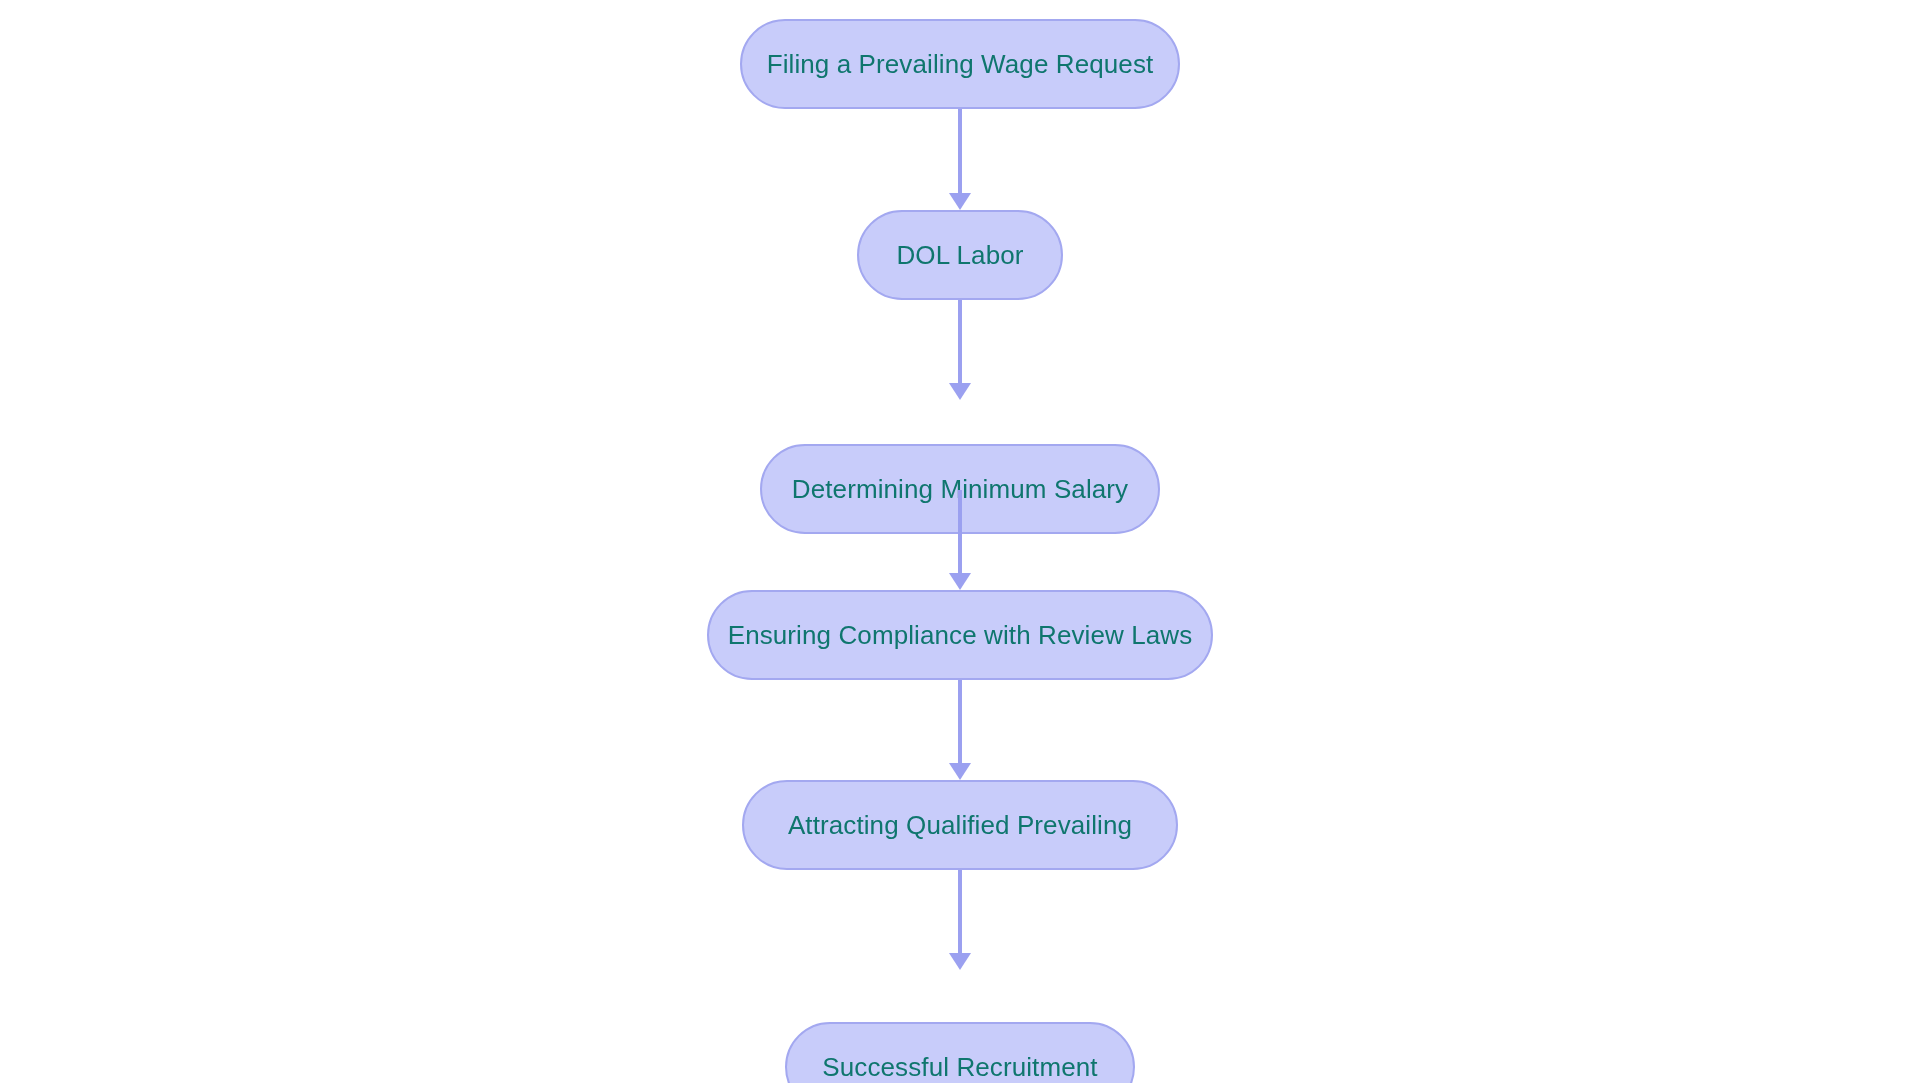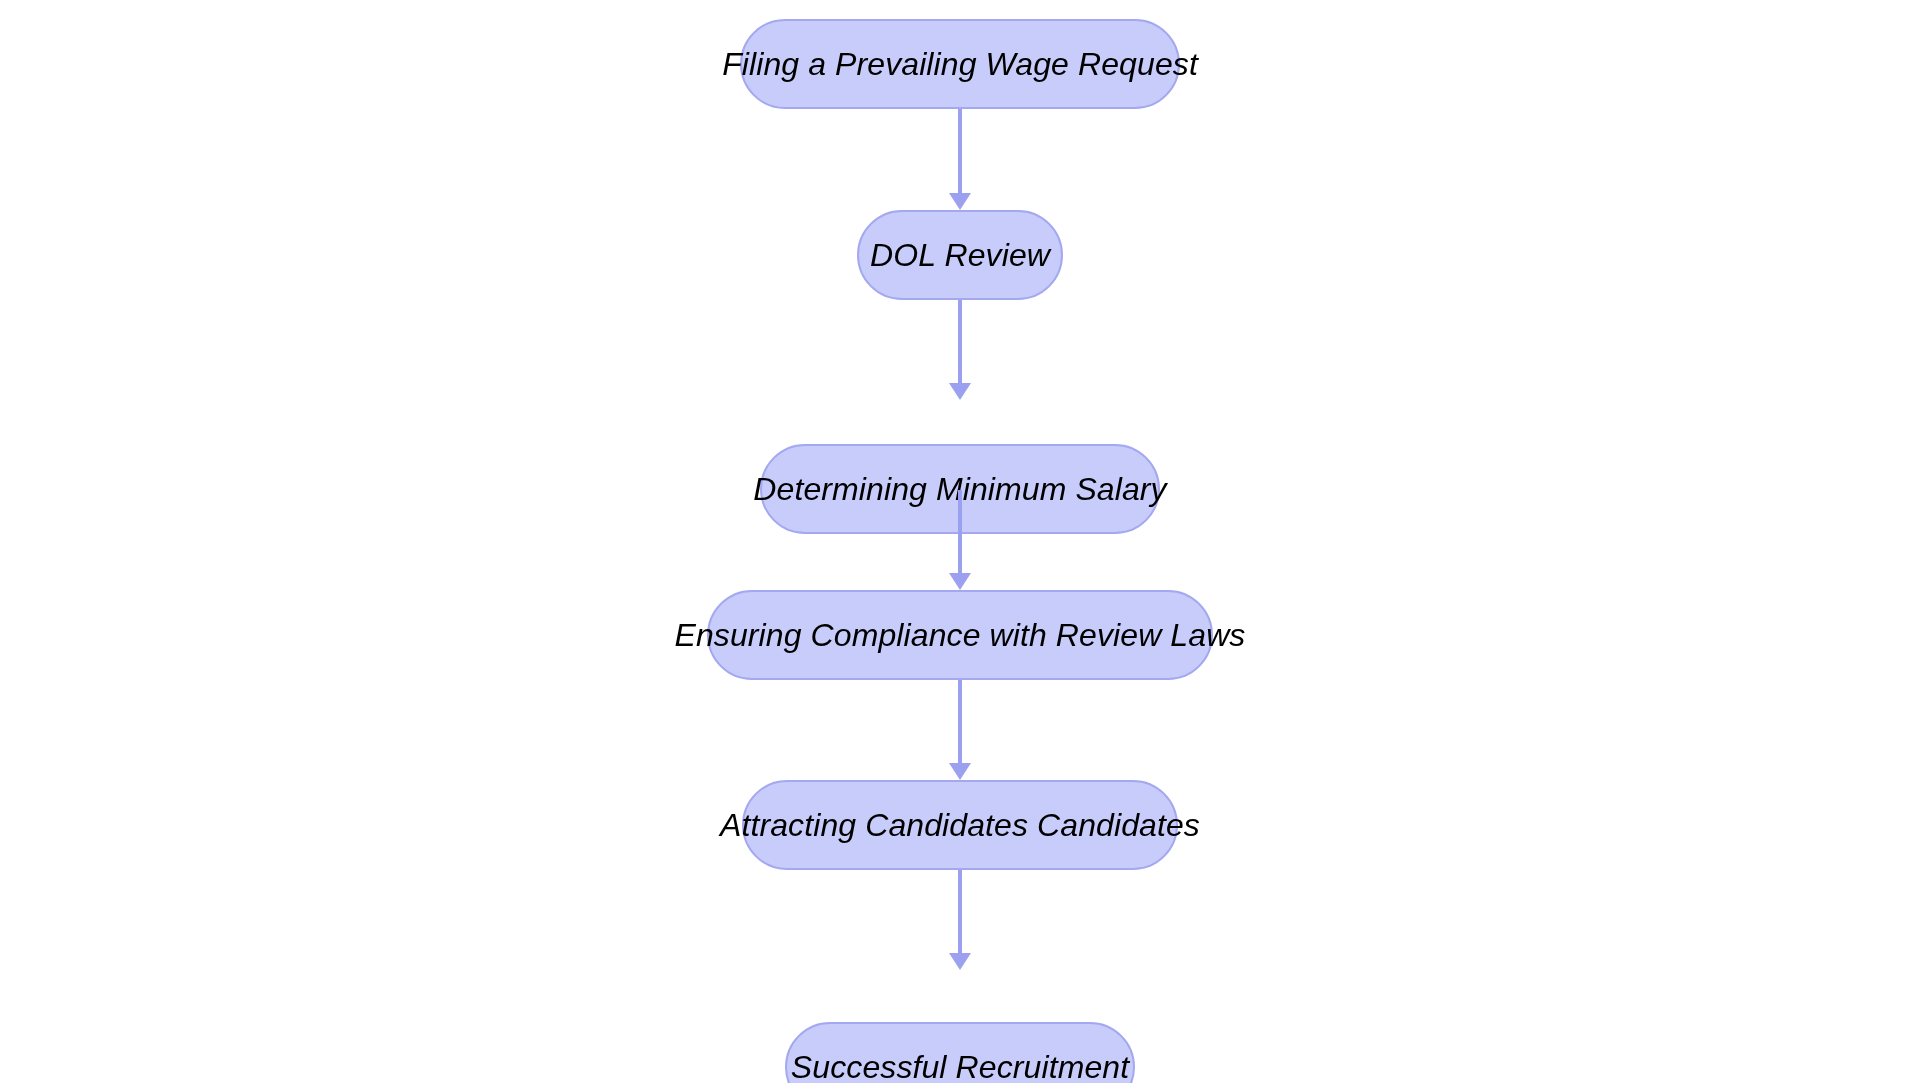--- a/index.html
+++ b/index.html
@@ -32,26 +32,25 @@
     align-items: center;
     justify-content: center;
     background: #c8ccfa;
     border: 2px solid #a3a8f0;
     border-radius: 999px;
     height: 90px;
     padding: 0 34px;
     white-space: nowrap;
   }
   .node-label {
-    color: #000000;
-    font-size: 32px;
+    color: #0f766e;
+    font-size: 26px;
     font-weight: 400;
     letter-spacing: 0.1px;
     line-height: 1;
-    font-style: italic;
   }
 
   
   .node-1 { top: 19px;  width: 440px; }
   .node-2 { top: 210px; width: 206px; }
   .node-3 { top: 400px; width: 400px; margin-top: 44px; }
   .node-4 { top: 590px; width: 506px; }
   .node-5 { top: 780px; width: 436px; }
   .node-6 { top: 1022px; width: 350px; }
 
@@ -94,21 +93,21 @@
   <div class="node node-1">
     <span class="node-label">Filing a Prevailing Wage Request</span>
   </div>
 
   <div class="arrow arrow-1">
     <div class="arrow-shaft"></div>
     <div class="arrow-head"></div>
   </div>
 
   <div class="node node-2">
-    <span class="node-label">DOL Review</span>
+    <span class="node-label">DOL Labor</span>
   </div>
 
   <div class="arrow arrow-2">
     <div class="arrow-shaft"></div>
     <div class="arrow-head"></div>
   </div>
 
   <div class="node node-3">
     <span class="node-label">Determining Minimum Salary</span>
   </div>
@@ -121,21 +120,21 @@
   <div class="node node-4">
     <span class="node-label">Ensuring Compliance with Review Laws</span>
   </div>
 
   <div class="arrow arrow-4">
     <div class="arrow-shaft"></div>
     <div class="arrow-head"></div>
   </div>
 
   <div class="node node-5">
-    <span class="node-label">Attracting Candidates Candidates</span>
+    <span class="node-label">Attracting Qualified Prevailing</span>
   </div>
 
   <div class="arrow arrow-5">
     <div class="arrow-shaft"></div>
     <div class="arrow-head"></div>
   </div>
 
   <div class="node node-6">
     <span class="node-label">Successful Recruitment</span>
   </div>

